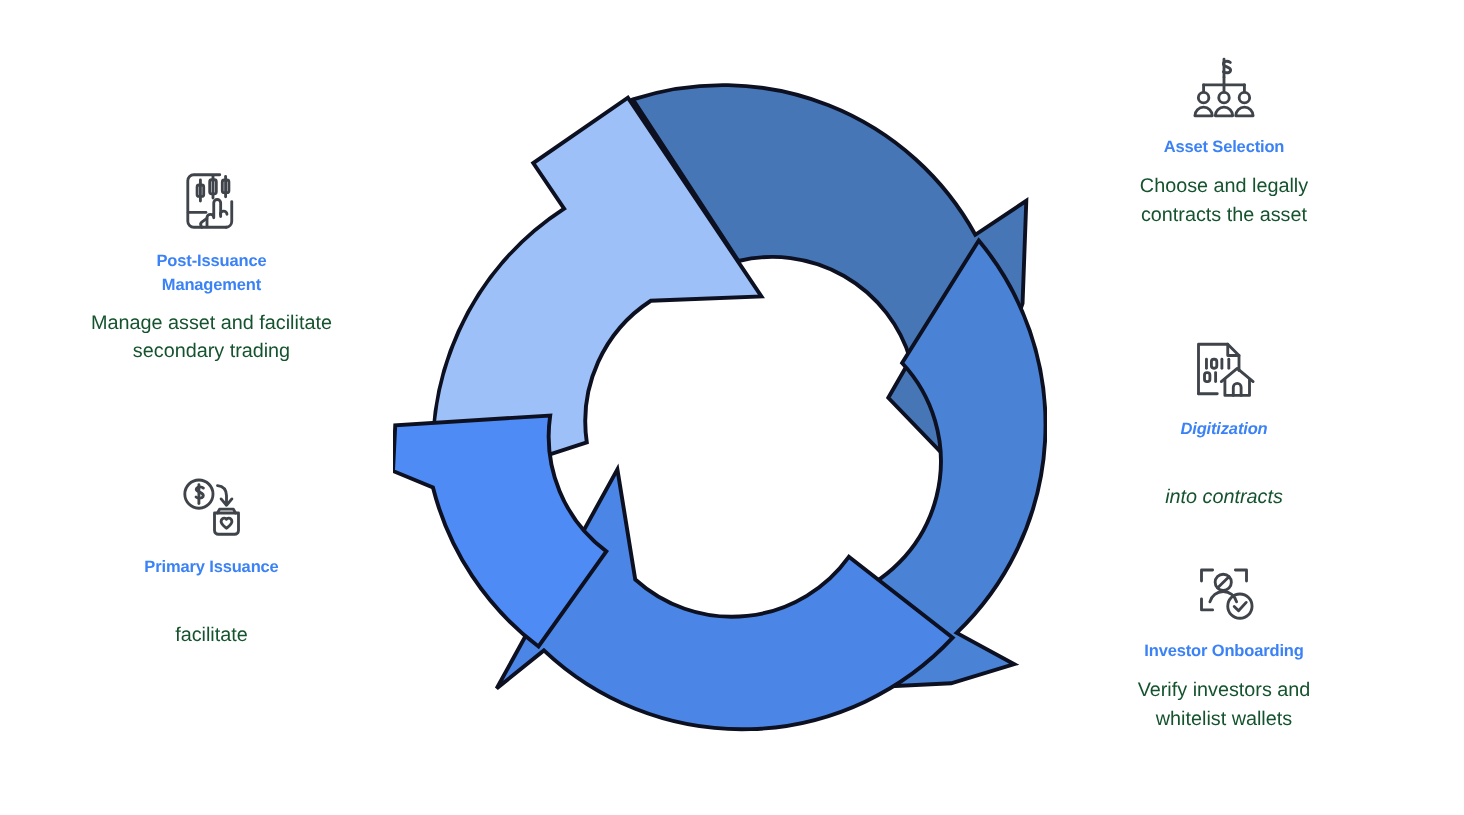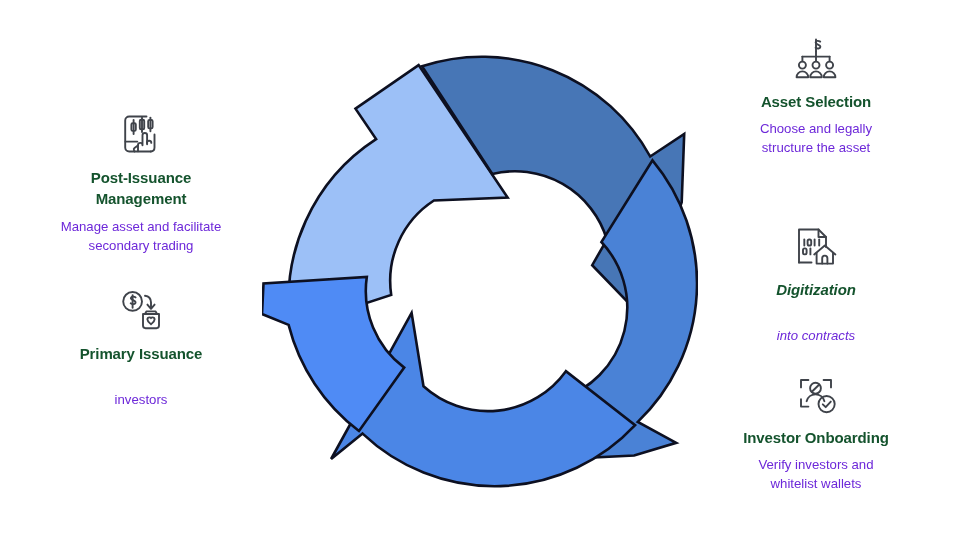--- a/index.html
+++ b/index.html
@@ -31,38 +31,38 @@
 
   .step-icon {
     width: 52px;
     height: 52px;
     display: block;
     margin-bottom: 7px;
   }
   .step-icon svg { display: block; width: 52px; height: 52px; }
 
   .step-title {
-    font-size: 15px;
+    font-size: 11px;
     font-weight: bold;
-    color: #14532d;
+    color: #3b82f6;
     line-height: 1.42;
     letter-spacing: -0.1px;
   }
 
   .step-desc {
     margin-top: 7px;
     font-size: 13.2px;
     font-weight: normal;
-    color: #6d28d9;
+    color: #14532d;
     line-height: 1.45;
   }
 
   
   #step-post-issuance { left: 22px;  top: 108px; }
-  #step-primary       { left: 22px;  top: 284px; }
+  #step-primary       { left: 22px;  top: 312px; }
   
   #step-asset         { left: 697px; top: 32px;  }
   #step-digitization  { left: 697px; top: 220px; font-style: italic; }
   #step-investor      { left: 697px; top: 368px; }
 
   
   #cycle {
     position: absolute;
     left: 262px;
     top: 46px;
@@ -266,21 +266,21 @@
 
         <circle cx="39.6" cy="33.1" r="3.5"></circle>
         <path d="M33.8 45.2a5.8 5.8 0 0 1 11.6 0z"></path>
       </svg>
     </span>
     <div class="step-title">
       <span>Asset Selection</span>
     </div>
     <div class="step-desc">
       <span>Choose and legally</span><br>
-      <span>structure the asset</span>
+      <span>contracts the asset</span>
     </div>
   </div>
 
   <div class="step" id="step-digitization">
     <span class="step-icon">
       <svg viewBox="0 0 52 52" fill="none" stroke="#3f434a" stroke-width="1.9" stroke-linecap="round" stroke-linejoin="round">
 
         <path d="M9 42.5V9.5h19.5L36 17v10"></path>
         <path d="M9 42.5h12.5"></path>
         <path d="M28.5 9.5V17H36"></path>
@@ -381,17 +381,17 @@
         <path d="M30.0 30.0l1.4-2.6h9.2l1.4 2.6"></path>
 
         <path d="M36.0 40.2c-1.6-1.4-3.6-2.8-3.6-4.6 0-1.3 1.0-2.2 2.2-2.2 0.7 0 1.2 0.4 1.4 0.8 0.2-0.4 0.7-0.8 1.4-0.8 1.2 0 2.2 0.9 2.2 2.2 0 1.8-2.0 3.2-3.6 4.6z"></path>
       </svg>
     </span>
     <div class="step-title">
       <span>Primary Issuance</span>
     </div>
     <div class="step-desc">
       <br>
-      <span>investors</span>
+      <span>facilitate</span>
     </div>
   </div>
 
 </div>
 
 </body></html>

